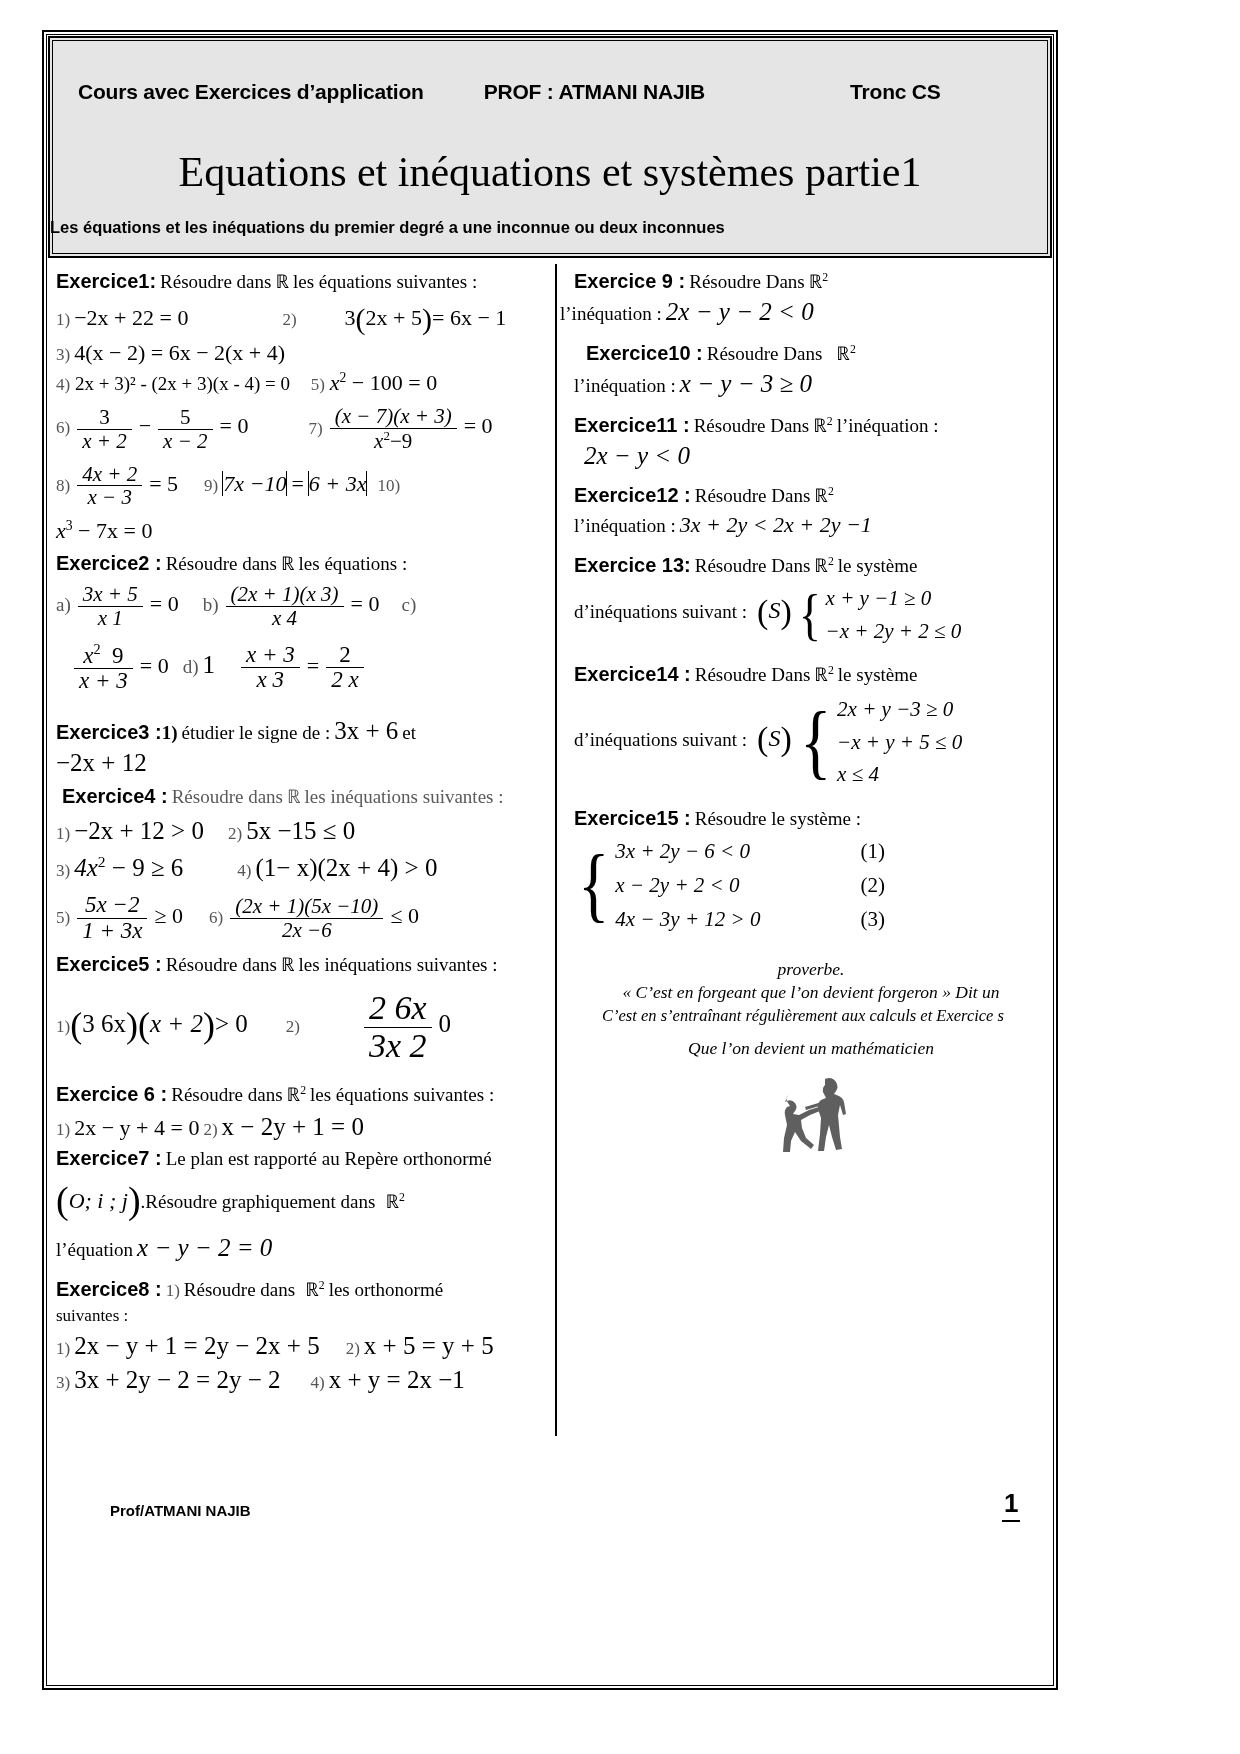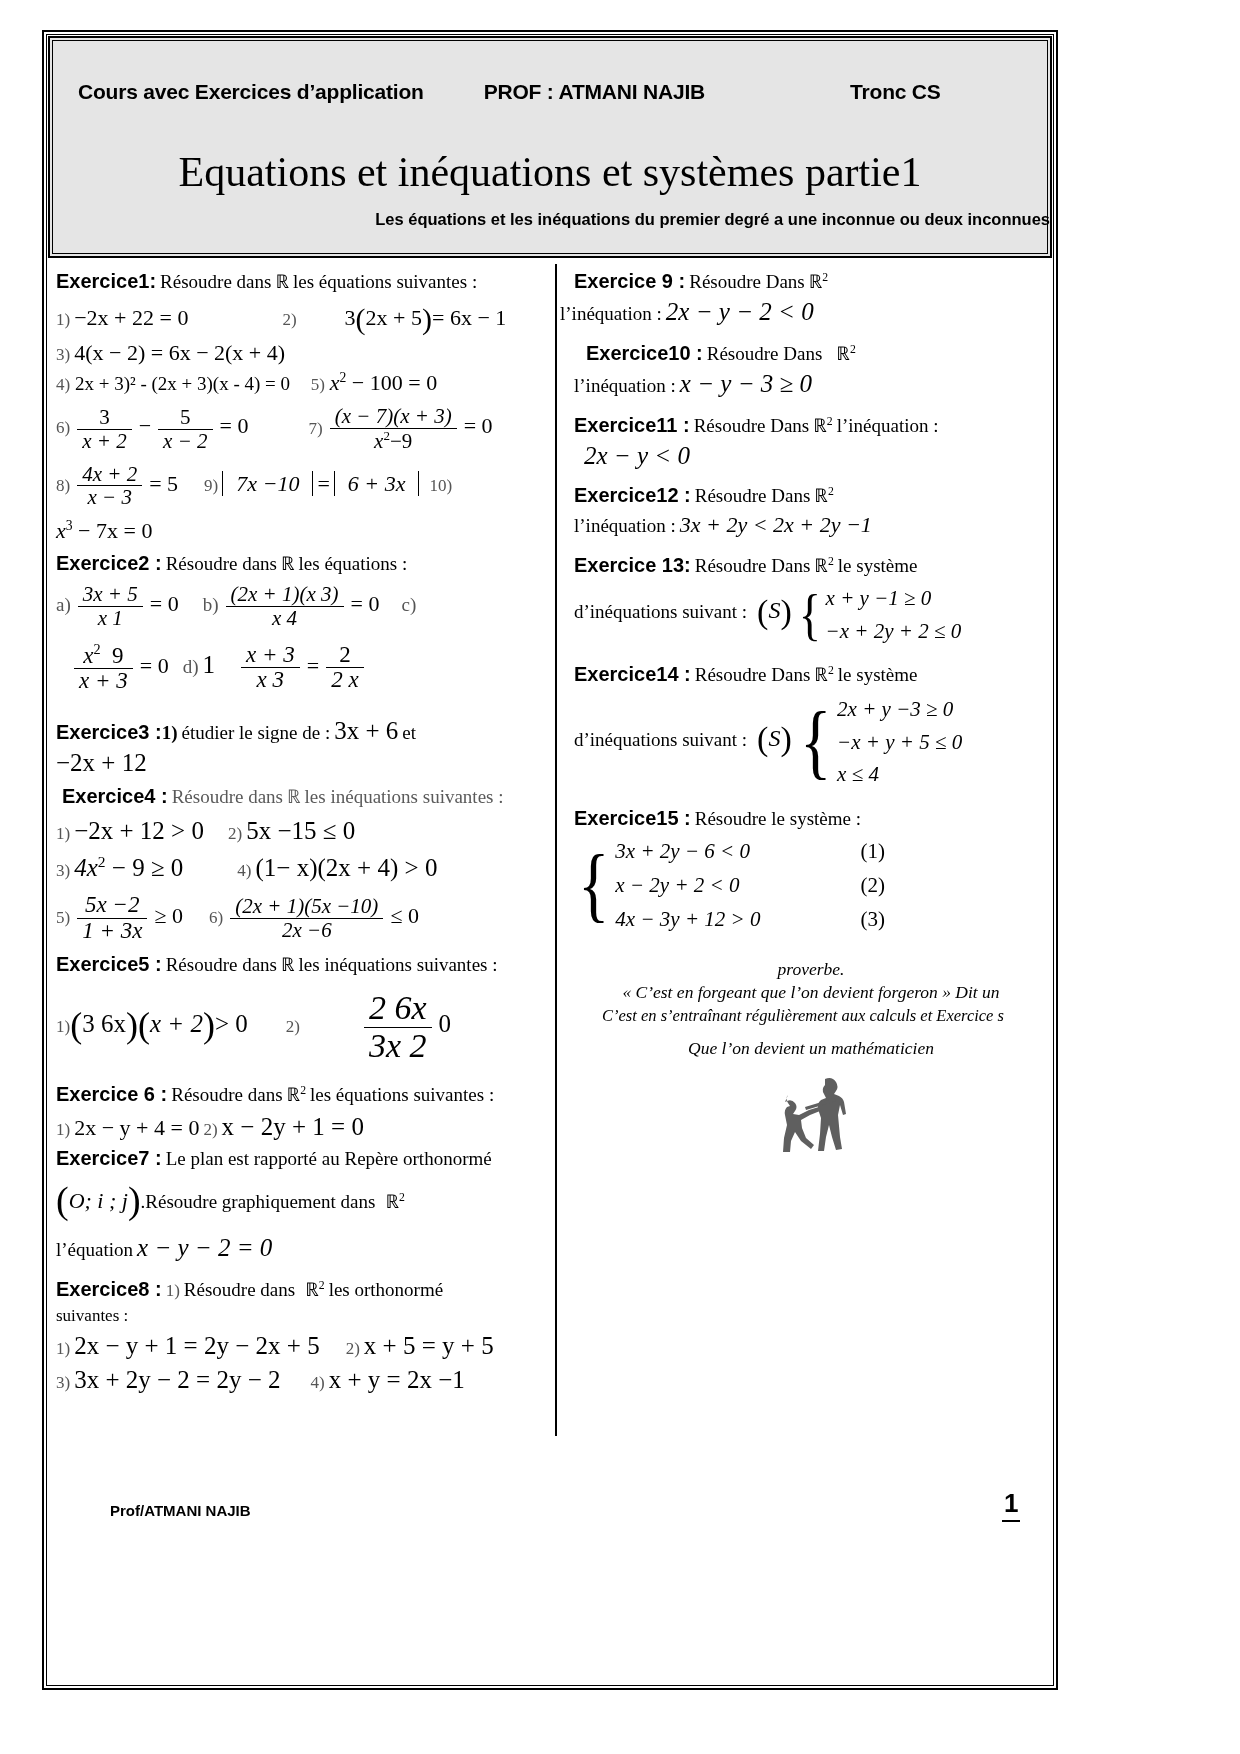--- a/index.html
+++ b/index.html
@@ -49,22 +49,22 @@
 
   .doc-title{
     position:absolute; left:0; top:110px; width:100%;
     text-align:center;
     font-family:Liberation Serif, serif;
     font-size:42px;
     font-weight:normal;
     letter-spacing:0px;
   }
   .doc-subtitle{
-    position:absolute; left:0; top:172px; width:100%;
-    text-align:right;
+    position:absolute; left:0; top:180px; width:100%;
+    text-align:left;
     font-family:"Liberation Sans", sans-serif;
     font-weight:bold;
     font-size:16.5px;
   }
 
   
   .body-area{
     position:absolute;
     left:52px; top:262px;
     width:996px; height:1180px;
@@ -128,21 +128,21 @@
   .brace{
     font-size:58px;
     line-height:0.78;
     font-family:"Liberation Serif", serif;
     margin-right:2px;
     transform:scaleX(0.8);
   }
   .brace3{ font-size:82px; }
   .sys-rows{ display:inline-block; font-size:21px; line-height:1.55; }
 
-  .abs{ border-left:1.4px solid #000; border-right:1.4px solid #000; padding:0 13px; }
+  .abs{ border-left:1.4px solid #000; border-right:1.4px solid #000; padding:0 0; }
 
   
   .quote{
     margin-top:22px;
     text-align:center;
     font-family:"Liberation Serif", serif;
     font-style:italic;
     font-size:17.5px;
     line-height:1.35;
   }
@@ -321,21 +321,21 @@
         <span class="rm gray">les inéquations suivantes :</span>
       </div>
       <div class="line" style="margin-top:8px;">
         <span class="num">1)</span>
         <span class="math math-lg">−2x + 12 &gt; 0</span>
         <span class="num" style="margin-left:20px;">2)</span>
         <span class="math math-lg">5x −15 ≤ 0</span>
       </div>
       <div class="line" style="margin-top:8px;">
         <span class="num">3)</span>
-        <span class="math math-lg"><span class="it">4x</span><sup class="pw">2</sup> <span>− 9 ≥ 0</span></span>
+        <span class="math math-lg"><span class="it">4x</span><sup class="pw">2</sup> <span>− 9 ≥ 6</span></span>
         <span class="num" style="margin-left:50px;">4)</span>
         <span class="math math-lg">(1− x)(2x + 4) &gt; 0</span>
       </div>
       <div class="line" style="margin-top:12px;">
         <span class="num">5)</span>
         <span class="frac" style="font-size:23px;">
           <span class="n it">5x  −2</span>
           <span class="d it">1 + 3x</span>
         </span>
         <span class="math">≥ 0</span>

